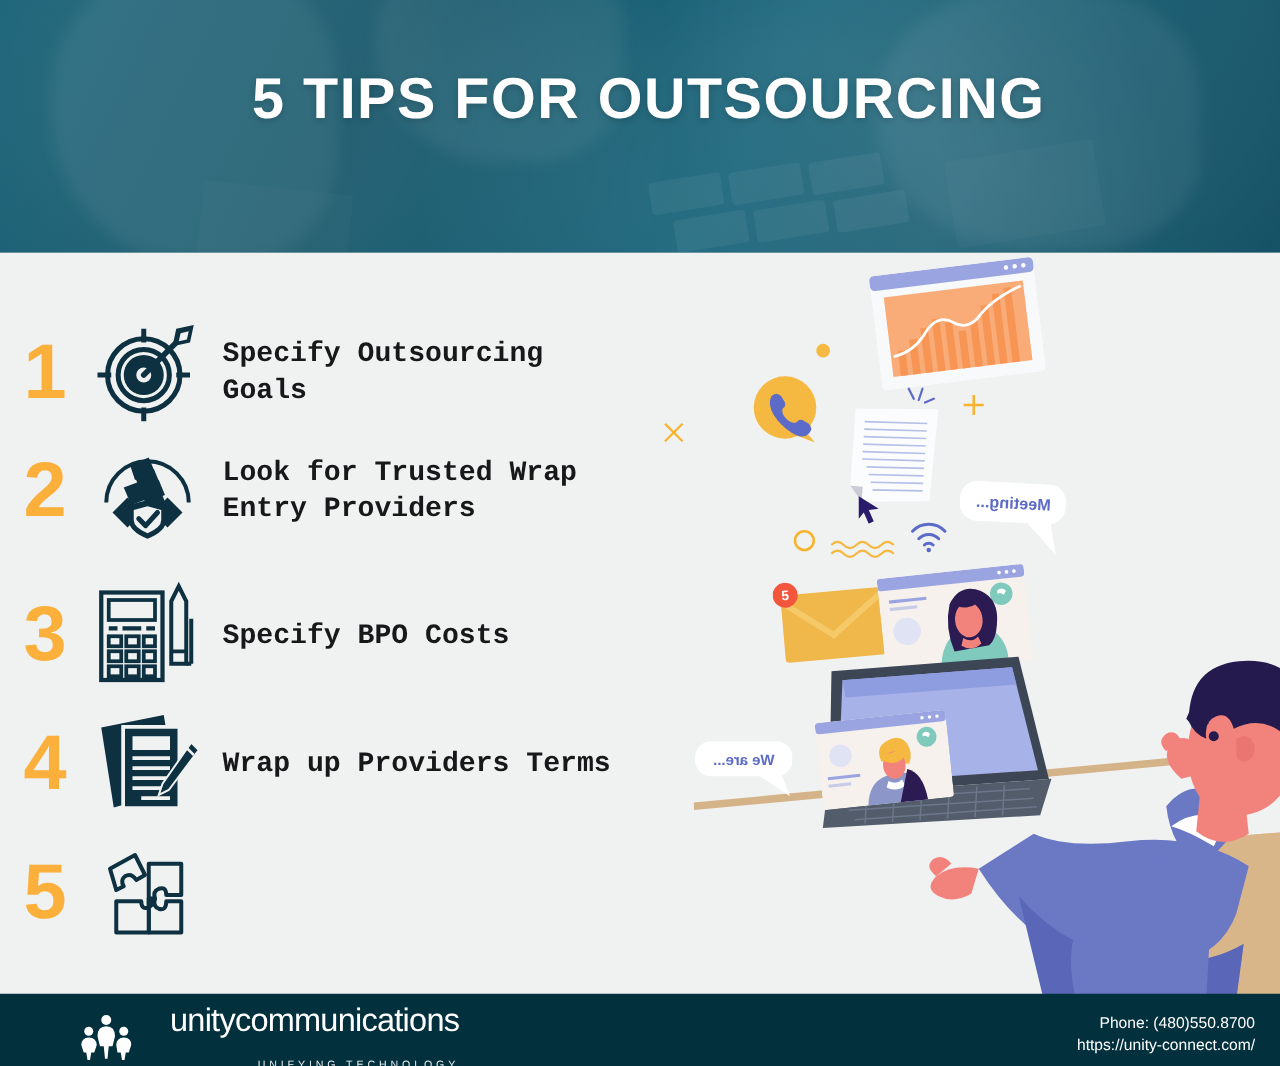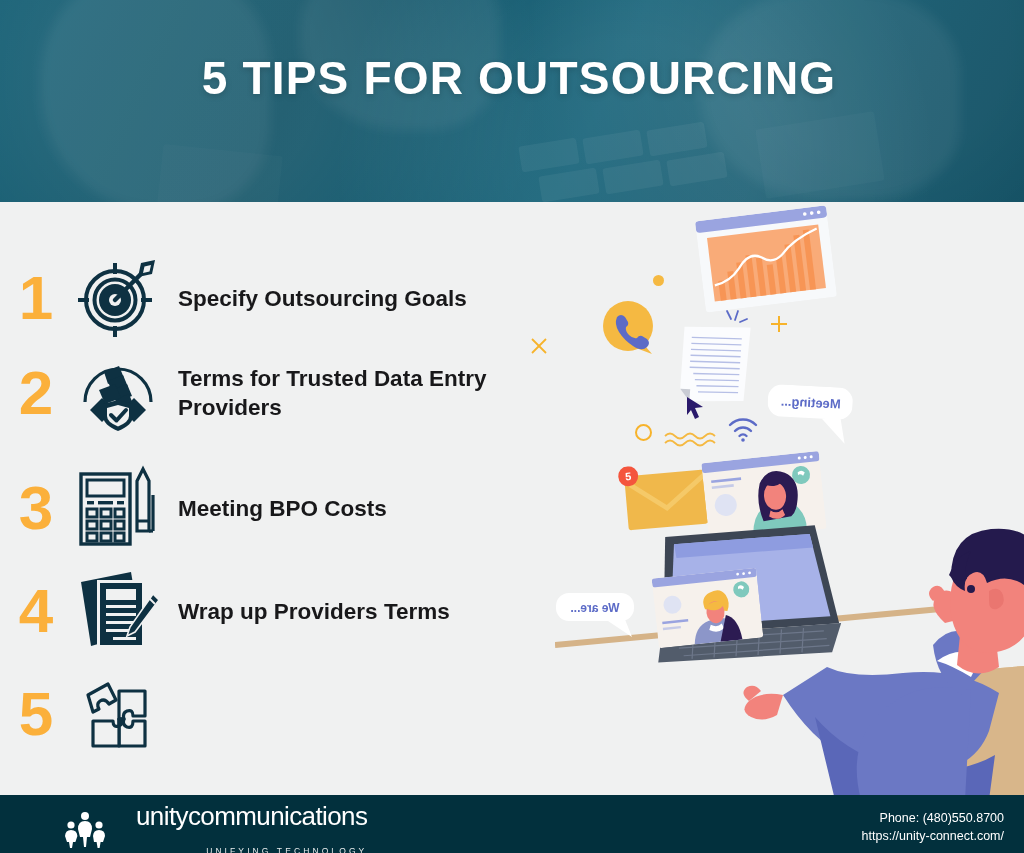--- a/index.html
+++ b/index.html
@@ -40,21 +40,21 @@
   .tips{position:absolute;left:0;top:210px;width:560px;height:580px;}
   .tip{position:absolute;left:0;width:560px;height:92px;display:flex;align-items:center;}
   .tip-num{
     width:72px;flex:0 0 72px;text-align:center;
     color:#fbb03b;font-weight:bold;font-size:62px;line-height:62px;
     font-family:"Liberation Sans",sans-serif;
   }
   .tip-icon{width:92px;flex:0 0 92px;display:flex;align-items:center;justify-content:center;}
   .tip-label{
     padding-left:14px;color:#18181a;font-weight:bold;
-    font-size:22.5px;line-height:29px;max-width:330px;
+    font-size:22.5px;line-height:29px;max-width:330px;font-family:Liberation Mono, monospace;
   }
 
   
   .doodle{position:absolute;}
   .ring{border:2.5px solid #f7b32b;border-radius:50%;}
   .dot{border-radius:50%;}
 
   
   .illus{position:absolute;left:560px;top:205px;width:464px;height:595px;}
   .sh{position:absolute;}
@@ -134,21 +134,21 @@
             <path d="M41 49 L54 44 L58 54 L45 59 Z"></path>
             <path d="M15 60 L27 48 L39 60 L27 72 Z"></path>
             <path d="M59 48 L71 60 L59 72 L47 60 Z"></path>
             <path d="M24 40 L40 34 L46 48 L30 54 Z"></path>
           </g>
           <path d="M43 50 L58 54 L58 66 Q58 75 43 81 Q28 75 28 66 L28 54 Z" fill="#0e3142"></path>
           <path d="M43 55 L54 58 L54 66 Q54 72 43 76.5 Q32 72 32 66 L32 58 Z" fill="#f0f1f1"></path>
           <path d="M36 65 L41.5 70.5 L51 60" stroke="#0e3142" stroke-width="4" fill="none" stroke-linecap="round" stroke-linejoin="round"></path>
         </svg>
       </div>
-      <div class="tip-label">Terms for Trusted Data Entry Providers</div>
+      <div class="tip-label">Look for Trusted Wrap Entry Providers</div>
     </div>
 
     <div class="tip" style="top:252px;">
       <div class="tip-num">3</div>
       <div class="tip-icon">
         <svg width="86" height="86" viewBox="0 0 86 86" fill="none">
           <rect x="6" y="9" width="49" height="70" stroke="#0e3142" stroke-width="3.4" fill="none"></rect>
           <rect x="12" y="15" width="37" height="16" stroke="#0e3142" stroke-width="3" fill="none"></rect>
           <rect x="12" y="36" width="7" height="3.4" fill="#0e3142"></rect>
           <rect x="23" y="36" width="15" height="3.4" fill="#0e3142"></rect>
@@ -163,21 +163,21 @@
             <rect x="12" y="68" width="10" height="8"></rect>
             <rect x="26" y="68" width="10" height="8"></rect>
             <rect x="40" y="68" width="9" height="8"></rect>
           </g>
           <path d="M62 16 L68 4 L74 16 L74 66 L62 66 Z" stroke="#0e3142" stroke-width="3.2" fill="none"></path>
           <line x1="62" y1="56" x2="74" y2="56" stroke="#0e3142" stroke-width="3"></line>
           <path d="M78 30 L78 66" stroke="#0e3142" stroke-width="3.2"></path>
           <path d="M74 66 L78 66" stroke="#0e3142" stroke-width="3.2"></path>
         </svg>
       </div>
-      <div class="tip-label">Meeting BPO Costs</div>
+      <div class="tip-label">Specify BPO Costs</div>
     </div>
 
     <div class="tip" style="top:355px;">
       <div class="tip-num">4</div>
       <div class="tip-icon">
         <svg width="86" height="86" viewBox="0 0 86 86" fill="none">
           <path d="M6 14 L56 4 L66 64 L16 78 Z" fill="#0e3142"></path>
           <rect x="22" y="12" width="48" height="68" fill="#f0f1f1"></rect>
           <rect x="25" y="15" width="42" height="62" fill="#0e3142"></rect>
           <rect x="31" y="21" width="30" height="11" fill="#f0f1f1"></rect>

